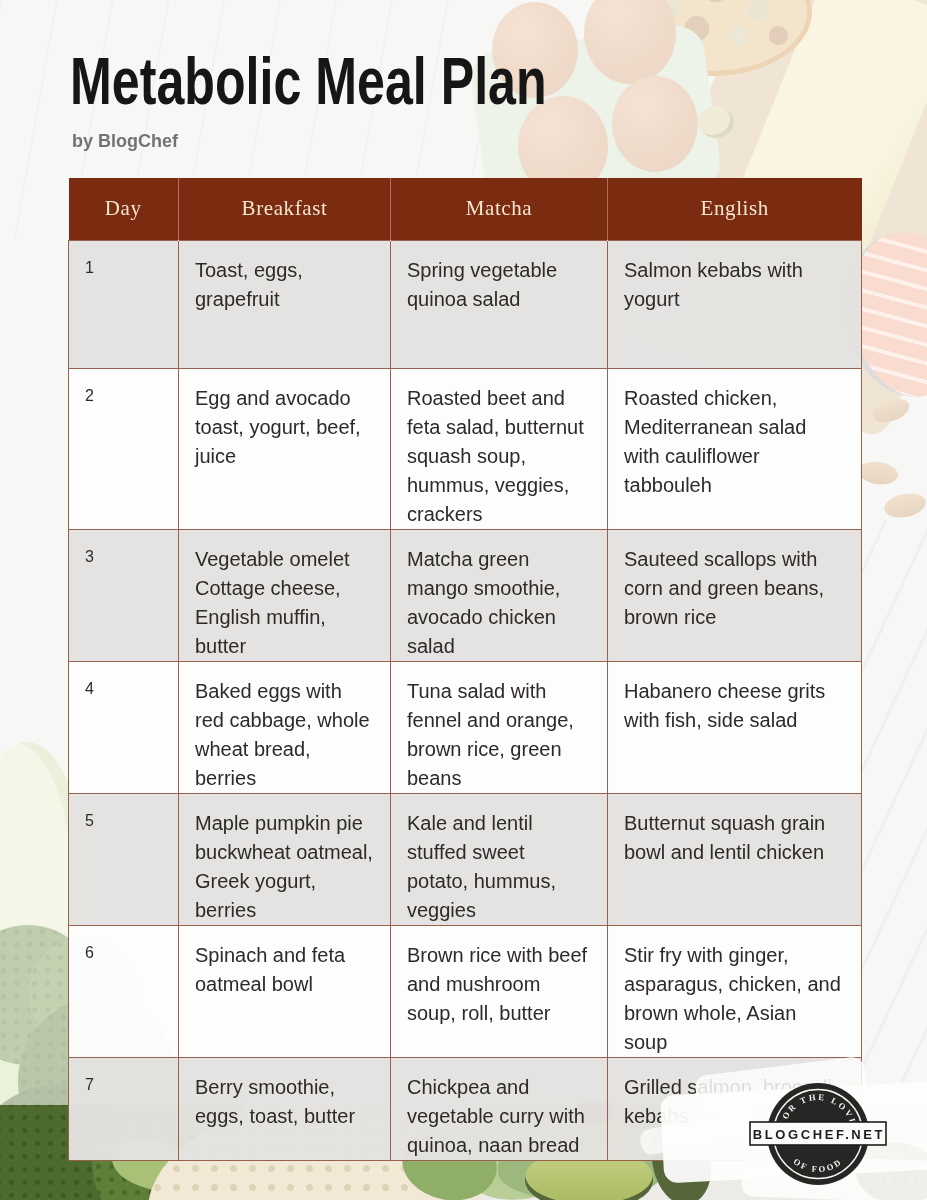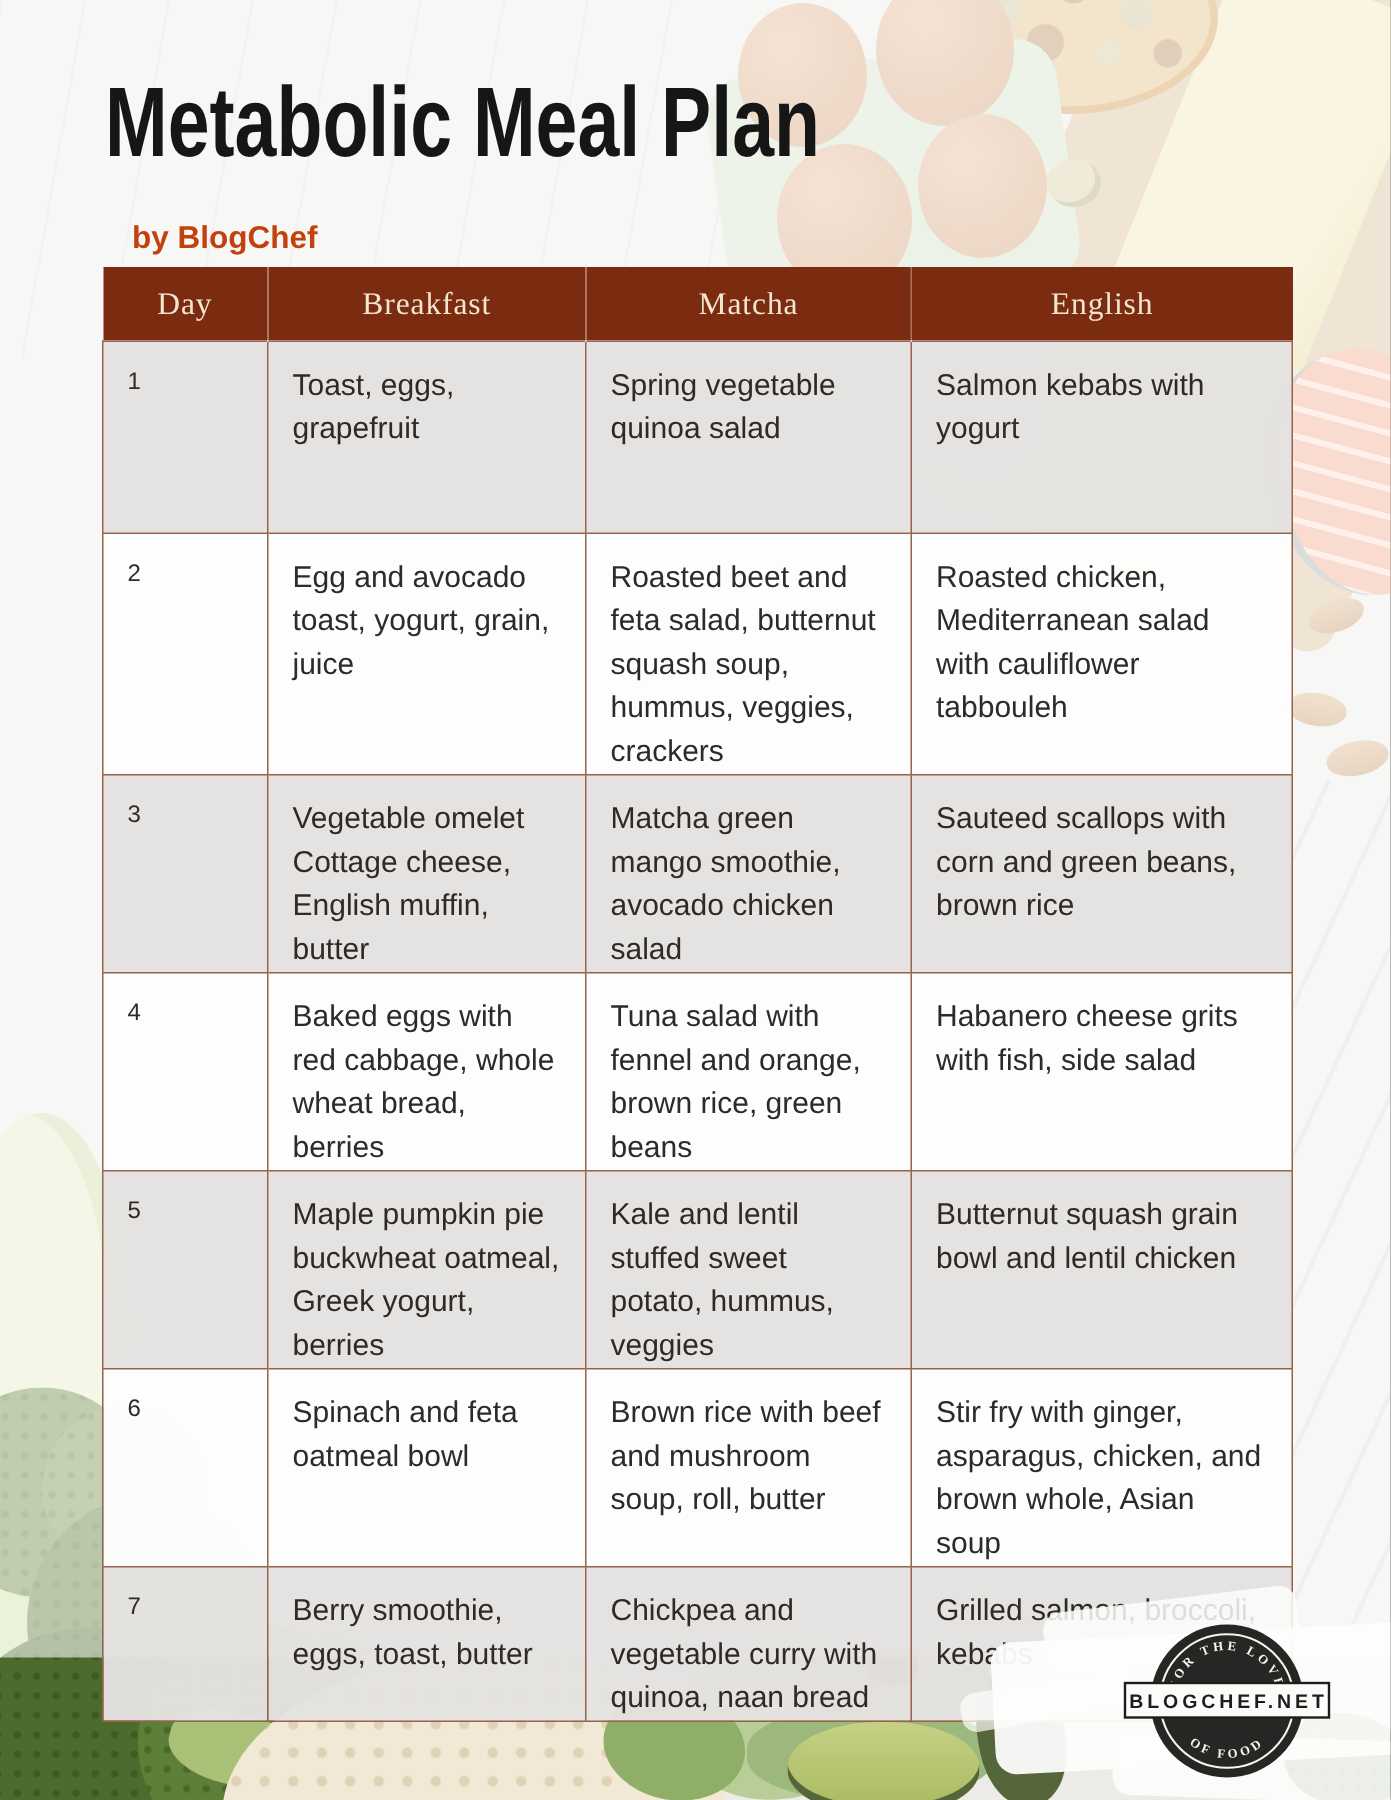--- a/index.html
+++ b/index.html
@@ -107,27 +107,27 @@
   
   .veil{position:absolute;left:0;top:0;width:927px;height:1105px;
     background:rgba(255,255,255,.58);}
 
   
   .content{position:absolute;inset:0;}
   .title{position:absolute;left:70px;top:48px;margin:0;
     font-size:66px;font-weight:bold;color:#161616;line-height:1.0;
     transform:scaleX(.76);transform-origin:left top;white-space:nowrap;
     letter-spacing:0px;}
-  .byline{position:absolute;left:72px;top:131px;margin:16px;
-    font-size:21px;font-weight:bold;color:#c2410c;}
+  .byline{position:absolute;left:72px;top:131px;margin:0;
+    font-size:18px;font-weight:bold;color:#737373;}
 
   .sheet{position:absolute;left:68px;top:178px;width:793px;}
   table.meal{border-collapse:collapse;table-layout:fixed;width:793px;}
   .meal thead th{
-    height:49px;background:#7b2c10;color:#f3e6cf;
+    height:62px;background:#7b2c10;color:#f3e6cf;
     font-family:"Liberation Serif",serif;font-weight:normal;
     font-size:21px;letter-spacing:.6px;text-align:center;vertical-align:middle;
     border-right:1px solid rgba(255,230,215,.38);}
   .meal thead th:last-child{border-right:none;}
   .meal tbody td{
     border:1px solid #96614d;vertical-align:top;text-align:left;
     padding:15px 16px 0 16px;font-size:20px;line-height:1.45;color:#2d2a27;}
   .meal tbody tr.alt td{background:rgba(228,226,224,.97);}
   .meal tbody tr.plain td{background:rgba(253,253,253,.97);}
   .meal td.day{font-size:16px;}
@@ -213,21 +213,21 @@
         </thead>
         <tbody>
           <tr class="alt r-tall">
             <td class="day">1</td>
             <td>Toast, eggs, grapefruit</td>
             <td>Spring vegetable quinoa salad</td>
             <td>Salmon kebabs with yogurt</td>
           </tr>
           <tr class="plain r-tall">
             <td class="day">2</td>
-            <td>Egg and avocado toast, yogurt, grain, juice</td>
+            <td>Egg and avocado toast, yogurt, beef, juice</td>
             <td>Roasted beet and feta salad, butternut squash soup, hummus, veggies, crackers</td>
             <td>Roasted chicken, Mediterranean salad with cauliflower tabbouleh</td>
           </tr>
           <tr class="alt r-tall">
             <td class="day">3</td>
             <td>Vegetable omelet Cottage cheese, English muffin, butter</td>
             <td>Matcha green mango smoothie, avocado chicken salad</td>
             <td>Sauteed scallops with corn and green beans, brown rice</td>
           </tr>
           <tr class="plain r-tall">

